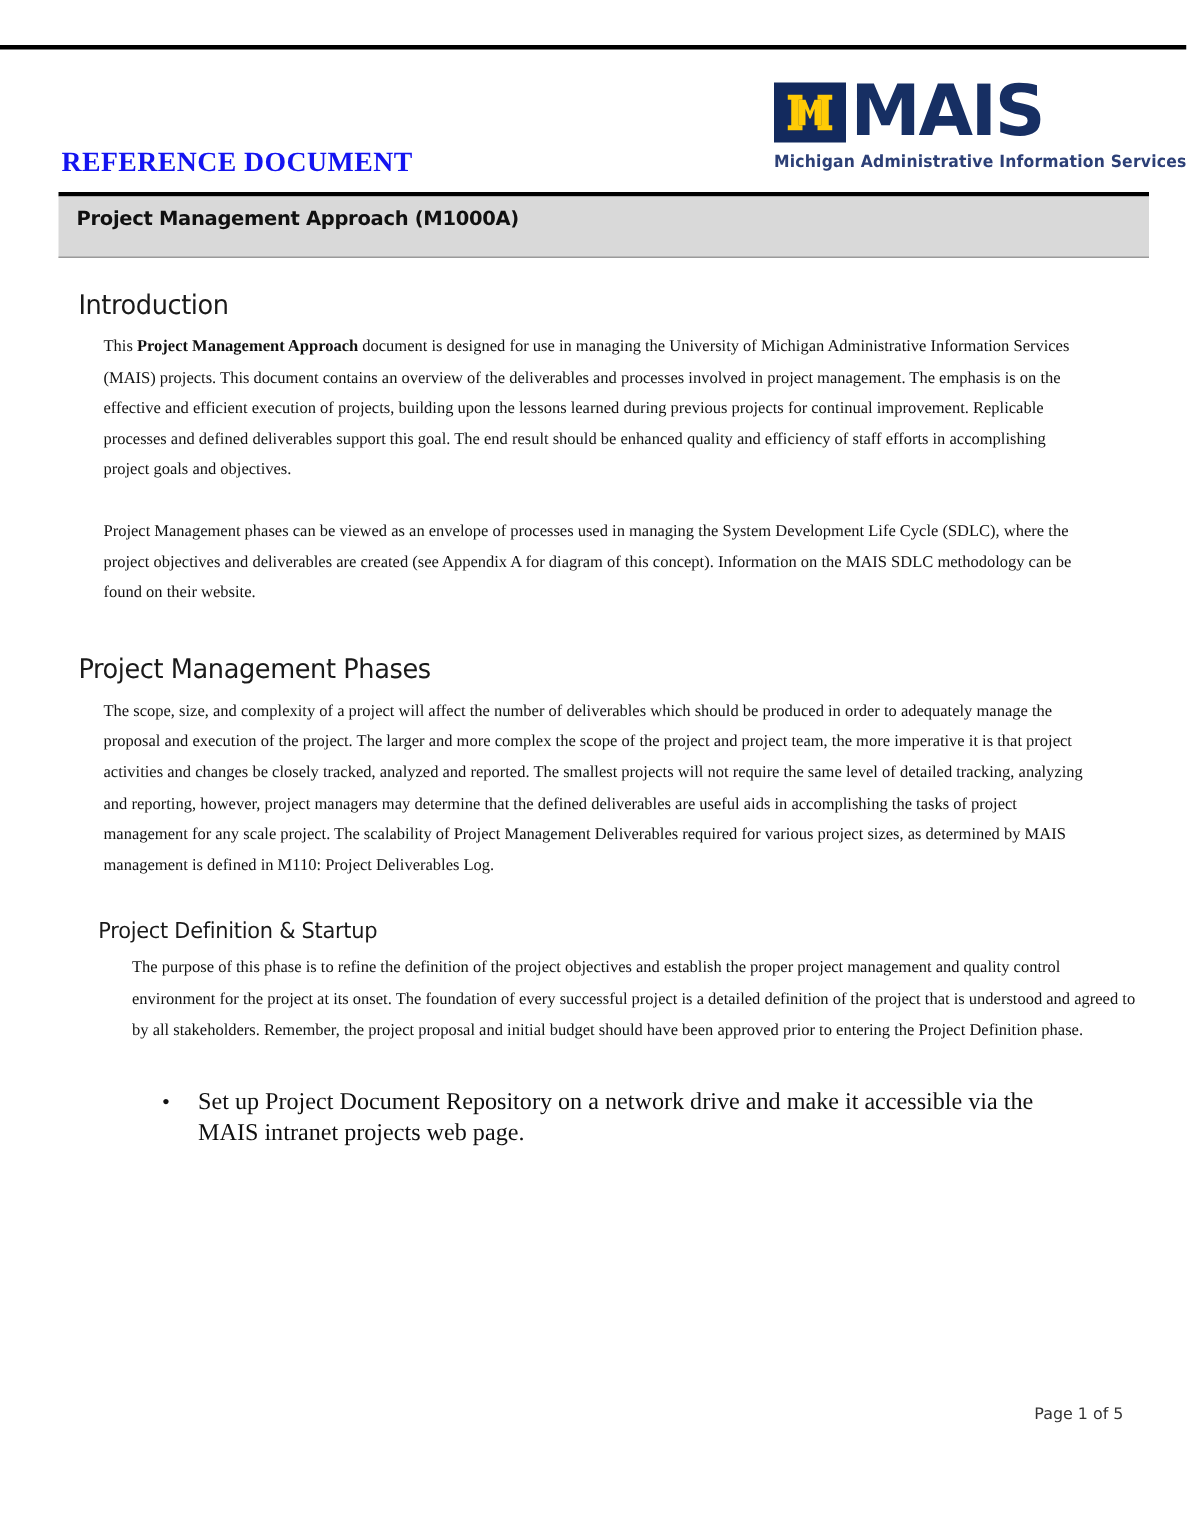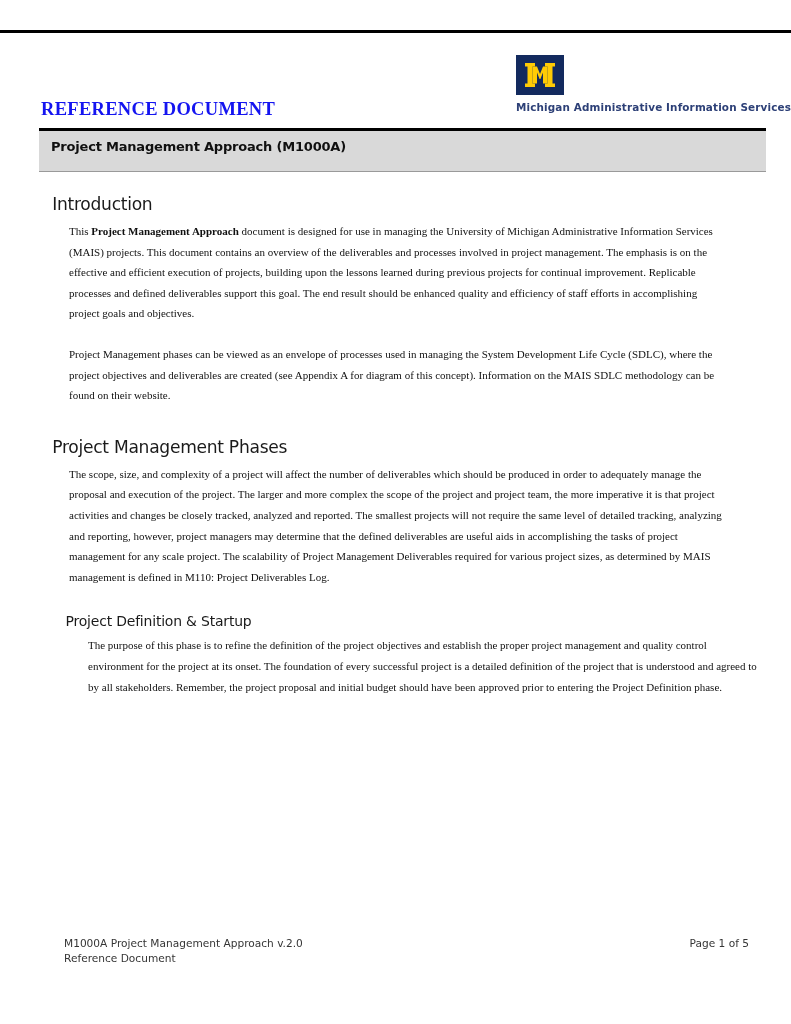--- a/index.html
+++ b/index.html
@@ -218,20 +218,21 @@
 
 <div class="logo-block">
   <div class="logo-row">
     <span class="block-m">
       <svg width="30" height="24" viewBox="0 0 30 24" aria-hidden="true">
         <path d="M0 0 H10 V3.5 H7.5 V20.5 H10 V24 H0 V20.5 H2.5 V3.5 H0 Z" fill="#ffcb05"></path>
         <path d="M20 0 H30 V3.5 H27.5 V20.5 H30 V24 H20 V20.5 H22.5 V3.5 H20 Z" fill="#ffcb05"></path>
         <path d="M7.5 3.5 H12 L15 11 L18 3.5 H22.5 V20.5 H18 V9.5 L15.4 16 H14.6 L12 9.5 V20.5 H7.5 Z" fill="#ffcb05"></path>
       </svg>
     </span>
+    <span class="mais-word">MAIS</span>
   </div>
   <div class="mais-sub">Michigan Administrative Information Services</div>
 </div>
 
 <div class="ref-doc">REFERENCE DOCUMENT</div>
 
 <div class="title-band-top"></div>
 <div class="title-band">
   <div class="title-band-text">Project Management Approach (M1000A)</div>
 </div>
@@ -253,22 +254,21 @@
   <div class="gap-lg"></div>
 
   <h2 class="sub-head">Project Definition &amp; Startup</h2>
   <p class="body-p indent2">The purpose of this phase is to refine the definition of the project objectives and establish the proper project management and quality control environment for the project at its onset. The foundation of every successful project is a detailed definition of the project that is understood and agreed to by all stakeholders.  Remember, the project proposal and initial budget should have been approved prior to entering the Project Definition phase.</p>
 
   <div class="gap-sm"></div>
 
 
   <div class="gap-sm"></div>
 
+  <ul class="bullets">
+    <li><span class="bullet-dot">•</span><span>Set up Project Document Repository on a network drive and make it accessible via the MAIS intranet projects web page.</span></li>
+  </ul>
 
 </div>
 
 <div class="footer">
-  <div class="footer-left">
-    <div>M1000A Project Management Approach v.2.0</div>
-    <div>Reference Document</div>
-  </div>
   <div class="footer-right">Page 1 of 5</div>
 </div>
 
 </body></html>

